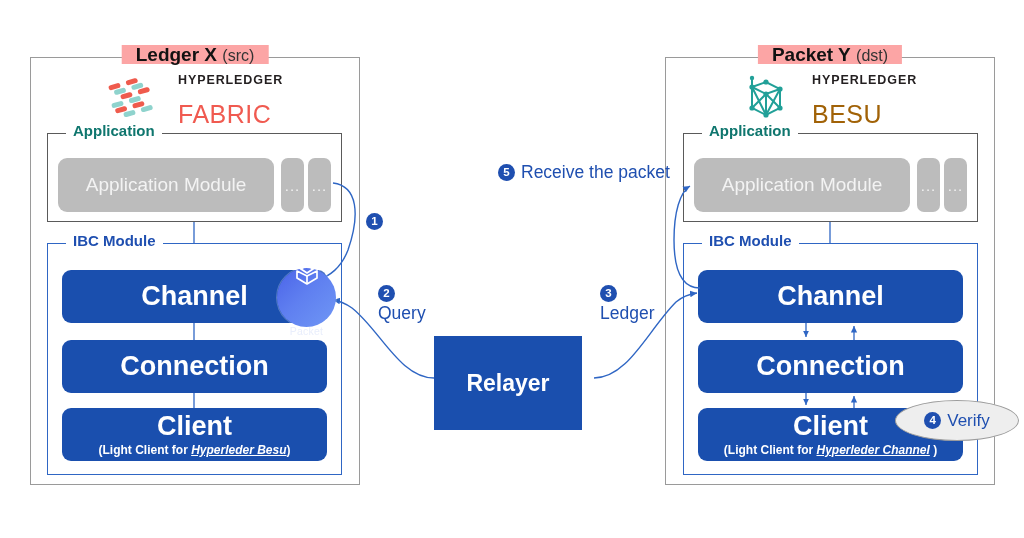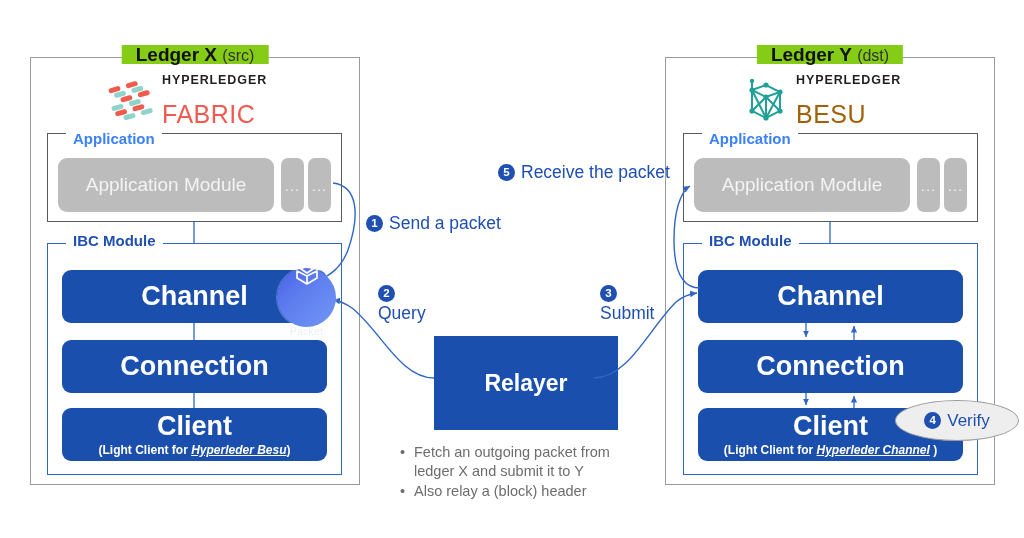--- a/index.html
+++ b/index.html
@@ -26,36 +26,36 @@
     box-sizing: border-box;
   }
   #ledger-x-panel { left: 30px;  top: 57px; width: 330px; height: 428px; }
   #ledger-y-panel { left: 665px; top: 57px; width: 330px; height: 428px; }
 
   .panel-title {
     position: absolute;
     top: -13px;
     left: 50%;
     transform: translateX(-50%);
-    background: #84cc16;
+    background: #fca5a5;
     padding: 0 14px;
     white-space: nowrap;
     font-size: 19px;
     color: #111111;
     line-height: 1;
   }
   .panel-title .strong { font-weight: bold; }
   .panel-title .soft   { font-weight: normal; font-size: 16px; color: #333333; }
 
   
   .brand {
     position: absolute;
     display: flex;
-    align-items: flex-end;
-    gap: 8px;
+    align-items: flex-start;
+    gap: 24px;
   }
   #fabric-brand { left: 108px; top: 74px; }
   #besu-brand   { left: 742px; top: 74px; }
 
   .brand-text { line-height: 1; }
   .brand-top {
     font-size: 12.5px;
     font-weight: bold;
     letter-spacing: 0.9px;
     color: #231f20;
@@ -84,21 +84,21 @@
     position: absolute;
     top: -11px;
     left: 18px;
     background: #ffffff;
     padding: 0 7px;
     font-size: 15px;
     font-weight: bold;
     line-height: 1;
     white-space: nowrap;
   }
-  .group-box.app .group-label { color: #3b82f6; margin-top: 8px; }
+  .group-box.app .group-label { color: #0f766e; }
   .group-box.ibc .group-label { color: #1f4fb0; }
 
   #app-x { left: 47px;  top: 133px; width: 295px; height: 89px; }
   #app-y { left: 683px; top: 133px; width: 295px; height: 89px; }
   #ibc-x { left: 47px;  top: 243px; width: 295px; height: 232px; }
   #ibc-y { left: 683px; top: 243px; width: 295px; height: 232px; }
 
   
   .app-module {
     position: absolute;
@@ -148,21 +148,21 @@
   #chan-x { left: 62px;  top: 270px; width: 265px; height: 53px; }
   #conn-x { left: 62px;  top: 340px; width: 265px; height: 53px; }
   #clnt-x { left: 62px;  top: 408px; width: 265px; height: 53px; }
   #chan-y { left: 698px; top: 270px; width: 265px; height: 53px; }
   #conn-y { left: 698px; top: 340px; width: 265px; height: 53px; }
   #clnt-y { left: 698px; top: 408px; width: 265px; height: 53px; }
 
   
   #relayer-box {
     position: absolute;
-    left: 434px; top: 336px; width: 184px; height: 94px;
+    left: 434px; top: 336px; width: 148px; height: 94px;
     background: #1a4fae;
     color: #ffffff;
     font-size: 23px;
     font-weight: bold;
     display: flex;
     align-items: center;
     justify-content: center;
   }
   #relayer-notes {
     position: absolute;
@@ -310,21 +310,21 @@
   <div class="layer-box" id="conn-x">
     <span class="layer-title">Connection</span>
   </div>
   <div class="layer-box" id="clnt-x">
     <span class="layer-title">Client</span>
     <span class="layer-subtitle"><span>(Light Client for </span><u>Hyperleder Besu</u><span>)</span></span>
   </div>
 
   <div class="ledger-panel" id="ledger-y-panel">
     <div class="panel-title">
-      <span class="strong">Ledger Y</span>
+      <span class="strong">Packet Y</span>
       <span class="soft">(dst)</span>
     </div>
   </div>
 
   <div class="brand" id="besu-brand">
     <span>
       <svg width="46" height="46" viewBox="0 0 46 46">
         <g stroke="#21a098" stroke-width="2" fill="none">
           <path d="M10 13 L10 34 L24 41 L38 34 L38 15 L24 8 Z"></path>
           <path d="M10 13 L24 20 L38 15"></path>
@@ -368,26 +368,20 @@
     <span class="layer-title">Connection</span>
   </div>
   <div class="layer-box" id="clnt-y">
     <span class="layer-title">Client</span>
     <span class="layer-subtitle"><span>(Light Client for </span><u>Hyperleder Channel</u><span> )</span></span>
   </div>
 
   <div id="relayer-box">
     <span>Relayer</span>
   </div>
-  <div id="relayer-notes">
-    <ul>
-      <li>Fetch an outgoing packet from ledger X and submit it to Y</li>
-      <li>Also relay a (block) header</li>
-    </ul>
-  </div>
 
   <svg class="overlay">
 
     <line x1="194" y1="222" x2="194" y2="243" stroke="#2f66c4" stroke-width="1.3"></line>
 
     <line x1="194" y1="323" x2="194" y2="340" stroke="#2f66c4" stroke-width="1.3"></line>
     <line x1="194" y1="393" x2="194" y2="408" stroke="#2f66c4" stroke-width="1.3"></line>
 
     <line x1="830" y1="222" x2="830" y2="243" stroke="#2f66c4" stroke-width="1.3"></line>
 
@@ -421,31 +415,30 @@
           <path d="M7 12 L17 17 L27 12 L27 19 L17 25 L7 19 Z"></path>
           <path d="M17 17 L17 25"></path>
         </g>
       </svg>
     </span>
     <span class="packet-text">Packet</span>
   </div>
 
   <div class="step-label" id="step1">
     <span class="step-num">1</span>
-    <span>Send a packet</span>
   </div>
 
   <div class="step-label" id="step2">
     <span class="step-num">2</span>
     <span>Query</span>
   </div>
 
   <div class="step-label" id="step3">
     <span class="step-num">3</span>
-    <span>Submit</span>
+    <span>Ledger</span>
   </div>
 
   <div class="step-label" id="step5">
     <span class="step-num">5</span>
     <span>Receive the packet</span>
   </div>
 
   <div id="verify-callout">
     <span class="step-num">4</span>
     <span>Verify</span>

